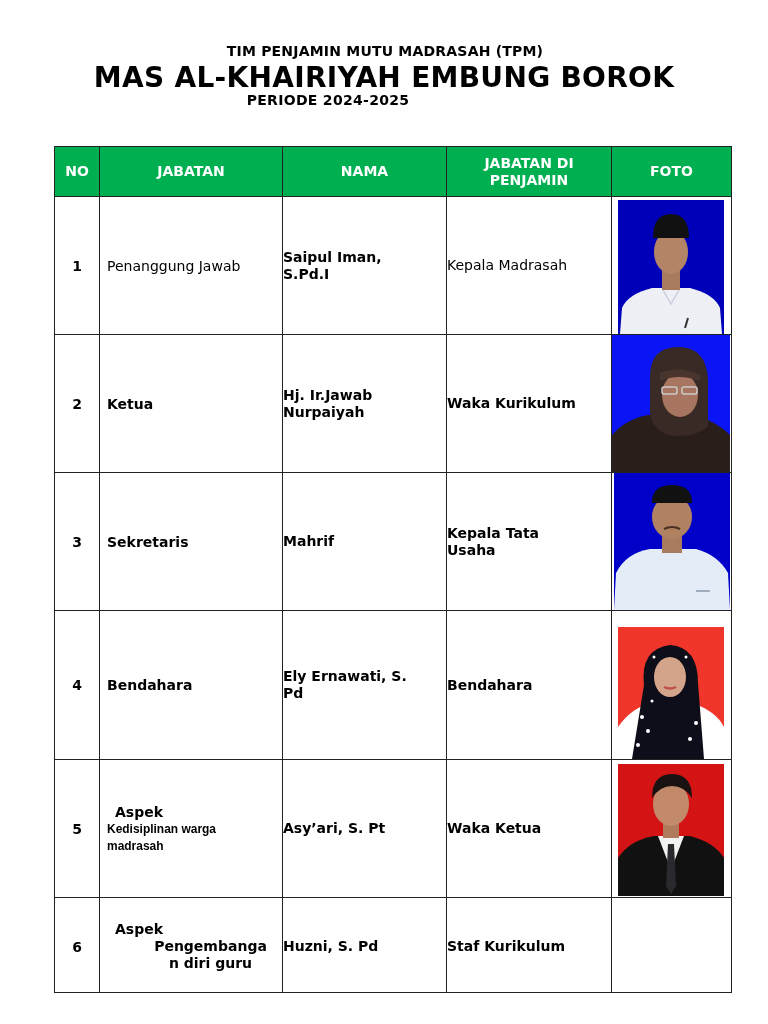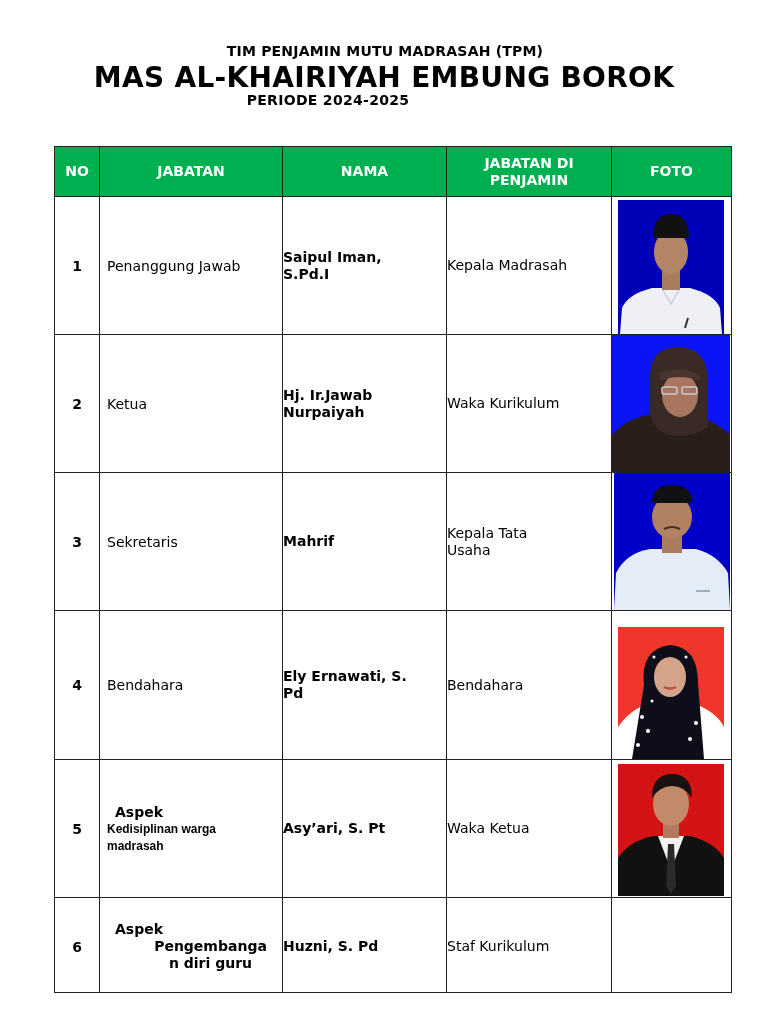--- a/index.html
+++ b/index.html
@@ -11,21 +11,21 @@
     .h-period { position: absolute; left: 0; width: 656px; top: 92px; font-size: 14px; font-weight: bold; letter-spacing: 0.3px; }
 
     table.tpm { position: absolute; left: 54px; top: 132px; border-collapse: collapse; table-layout: fixed; width: 677px; margin-top: 14px; }
     table.tpm th, table.tpm td { border: 1.5px solid #222; padding: 0; }
     table.tpm th { background: #00b050; color: #ffffff; font-size: 14px; font-weight: bold; height: 49px; text-align: center; vertical-align: middle; line-height: 17px; }
     table.tpm td { font-size: 14px; vertical-align: middle; }
     .c-no { text-align: center; font-weight: bold; }
     .c-jab { padding-left: 7px !important; }
     .c-nama { text-align: left; font-weight: bold; line-height: 17px; }
     .c-sek { text-align: left; line-height: 17px; }
-    .bold { font-weight: normal; }
+    .bold { font-weight: bold; }
     .foto { padding: 0 !important; position: relative; }
     .photo { position: relative; margin: 0 auto; overflow: hidden; }
     .aspek5-title { font-weight: bold; padding-left: 8px; display: block; }
     .aspek5-body { font-family: "Liberation Sans", sans-serif; font-weight: bold; font-size: 13px; display: block; line-height: 17px; transform: scaleX(0.92); transform-origin: left; }
     .row6 td { vertical-align: top; }
     .aspek6 { font-weight: bold; line-height: 17px; padding-left: 8px; display: block; }
     .aspek6-rest { padding-left: 32px; display: block; text-align: center; }
   </style>
 </head>
 <body>

